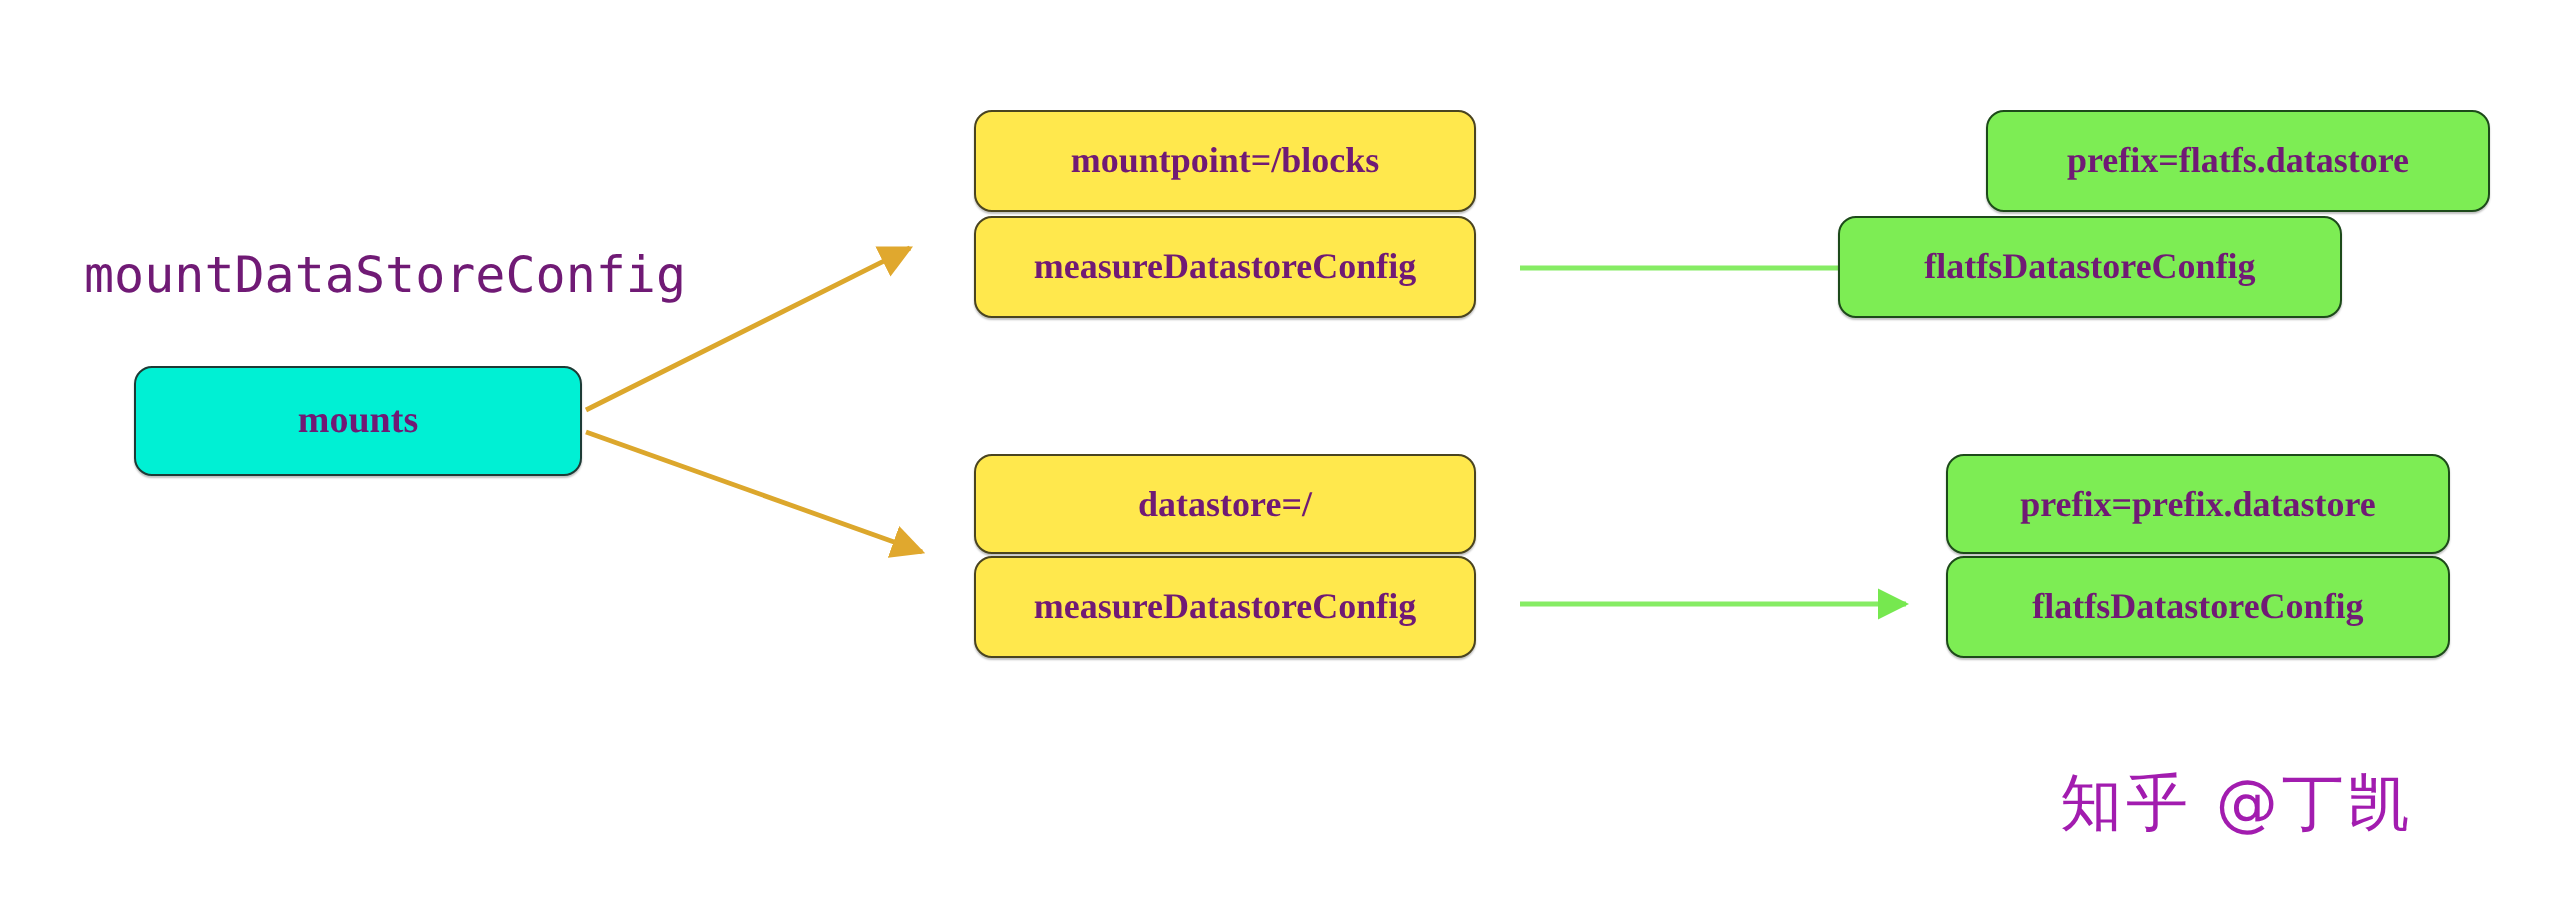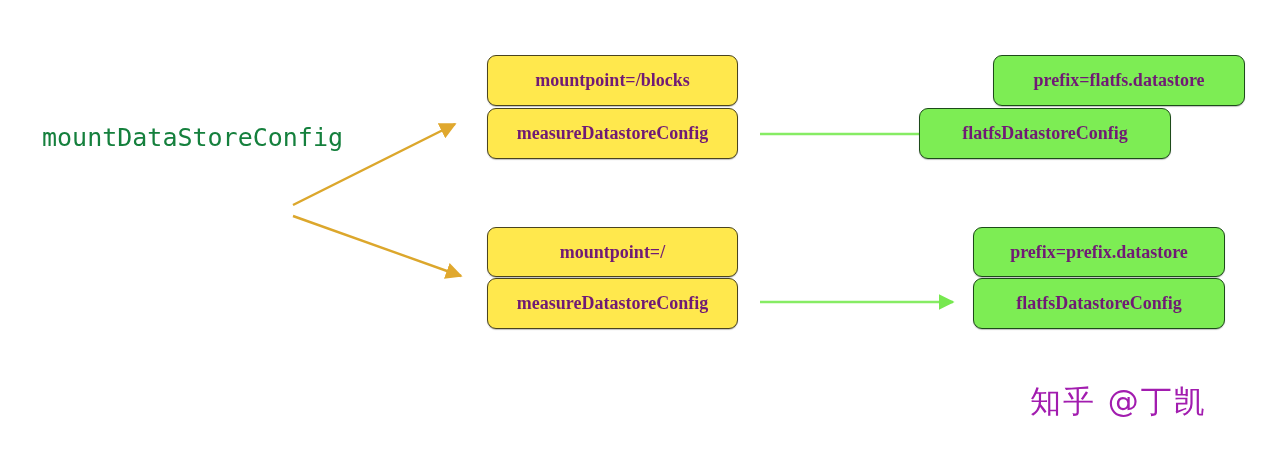--- a/index.html
+++ b/index.html
@@ -31,21 +31,21 @@
 
   
   .root-label {
     position: absolute;
     left: 42px;
     top: 123px;
     font-family: "DejaVu Sans Mono", "Liberation Mono", monospace;
     font-size: 25px;
     font-weight: 400;
     letter-spacing: 0px;
-    color: #15803d;
+    color: #701a75;
     white-space: nowrap;
   }
 
   
   .node {
     position: absolute;
     box-sizing: border-box;
     border: 1.6px solid #2b2b15;
     border-radius: 9px;
     display: flex;
@@ -128,26 +128,27 @@
 
     <line x1="293" y1="216" x2="461" y2="276" stroke="#dca72c" stroke-width="2.4" marker-end="url(#arrow-orange)"></line>
 
     <line x1="760" y1="134" x2="953" y2="134" stroke="#86ec64" stroke-width="2.6" marker-end="url(#arrow-green)"></line>
 
     <line x1="760" y1="302" x2="953" y2="302" stroke="#86ec64" stroke-width="2.6" marker-end="url(#arrow-green)"></line>
   </svg>
 
   <div class="root-label">mountDataStoreConfig</div>
 
+  <div class="node node-mounts">mounts</div>
 
   <div class="node node-yellow n-y1a">mountpoint=/blocks</div>
   <div class="node node-yellow n-y1b">measureDatastoreConfig</div>
   <div class="node node-green n-g1a">prefix=flatfs.datastore</div>
   <div class="node node-green n-g1b">flatfsDatastoreConfig</div>
 
-  <div class="node node-yellow n-y2a">mountpoint=/</div>
+  <div class="node node-yellow n-y2a">datastore=/</div>
   <div class="node node-yellow n-y2b">measureDatastoreConfig</div>
   <div class="node node-green n-g2a">prefix=prefix.datastore</div>
   <div class="node node-green n-g2b">flatfsDatastoreConfig</div>
 
   <div class="watermark">知乎 @丁凯</div>
 
 </div>
 
 </body></html>

